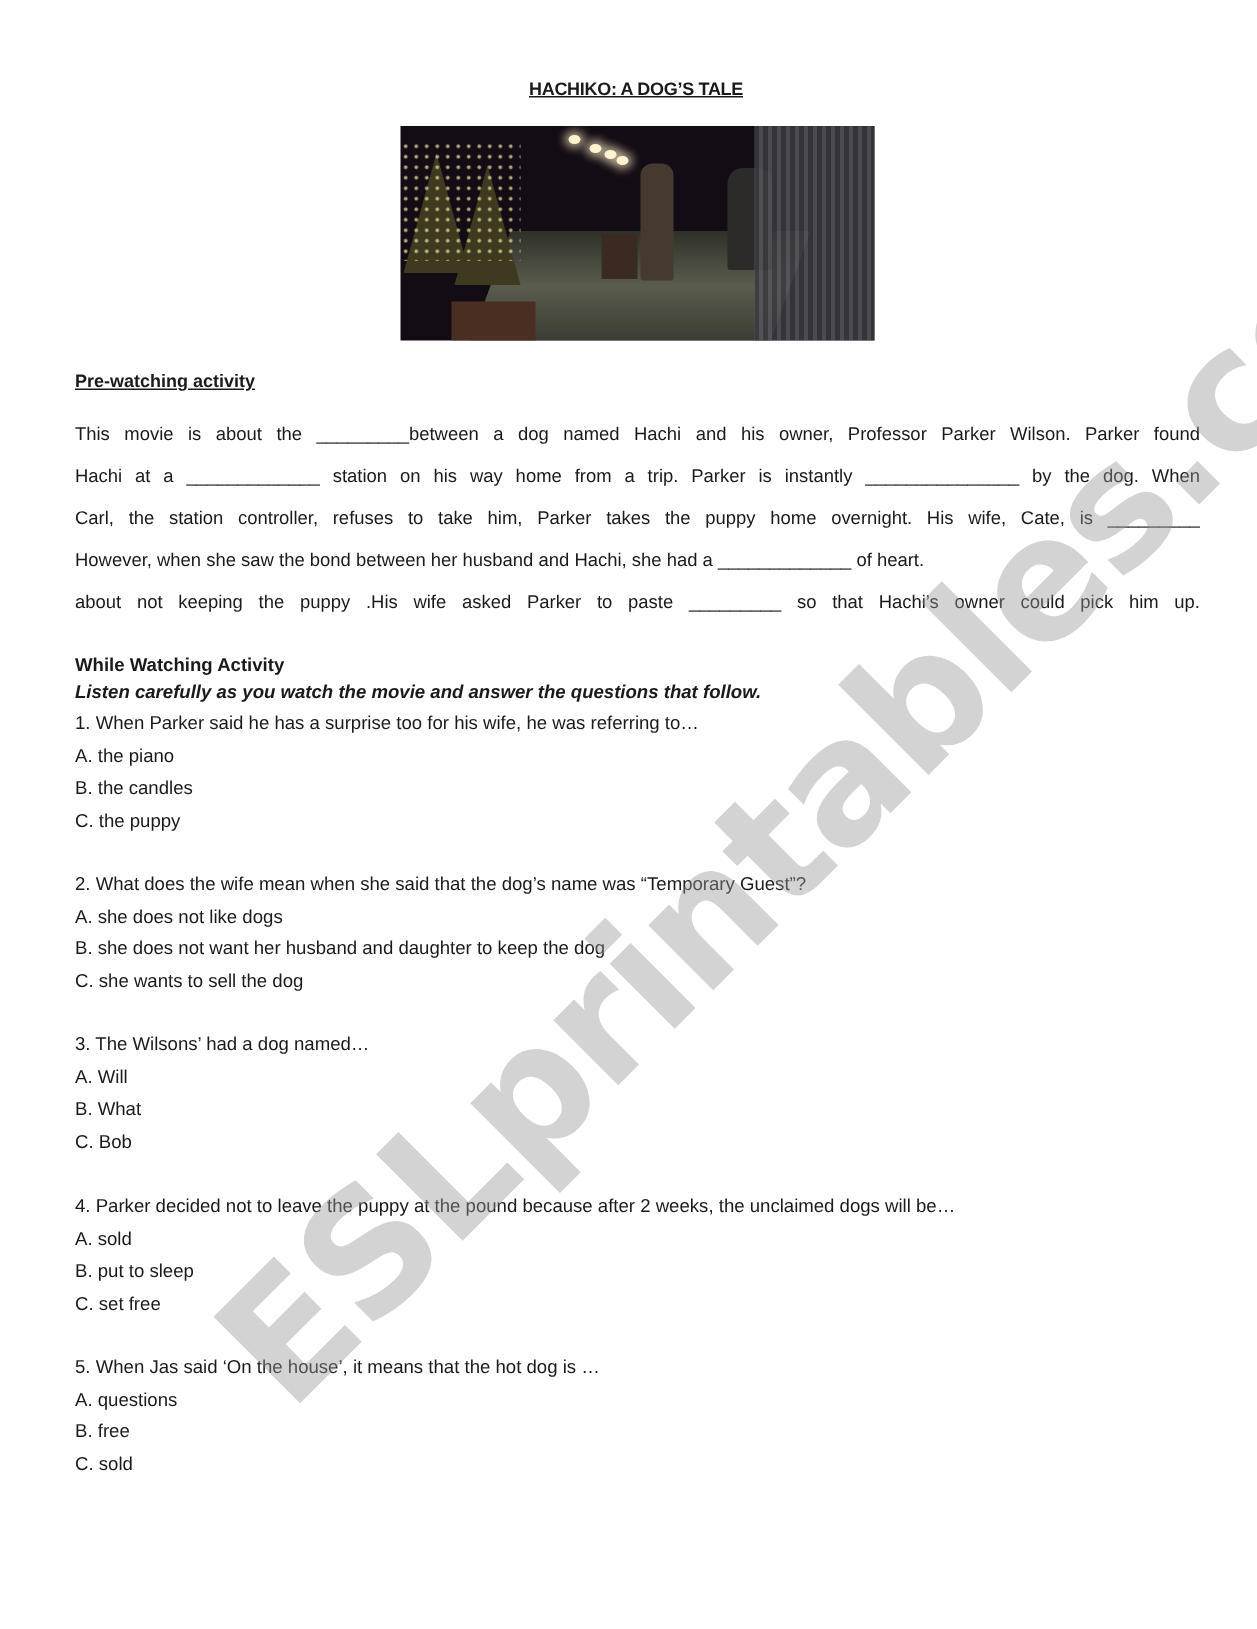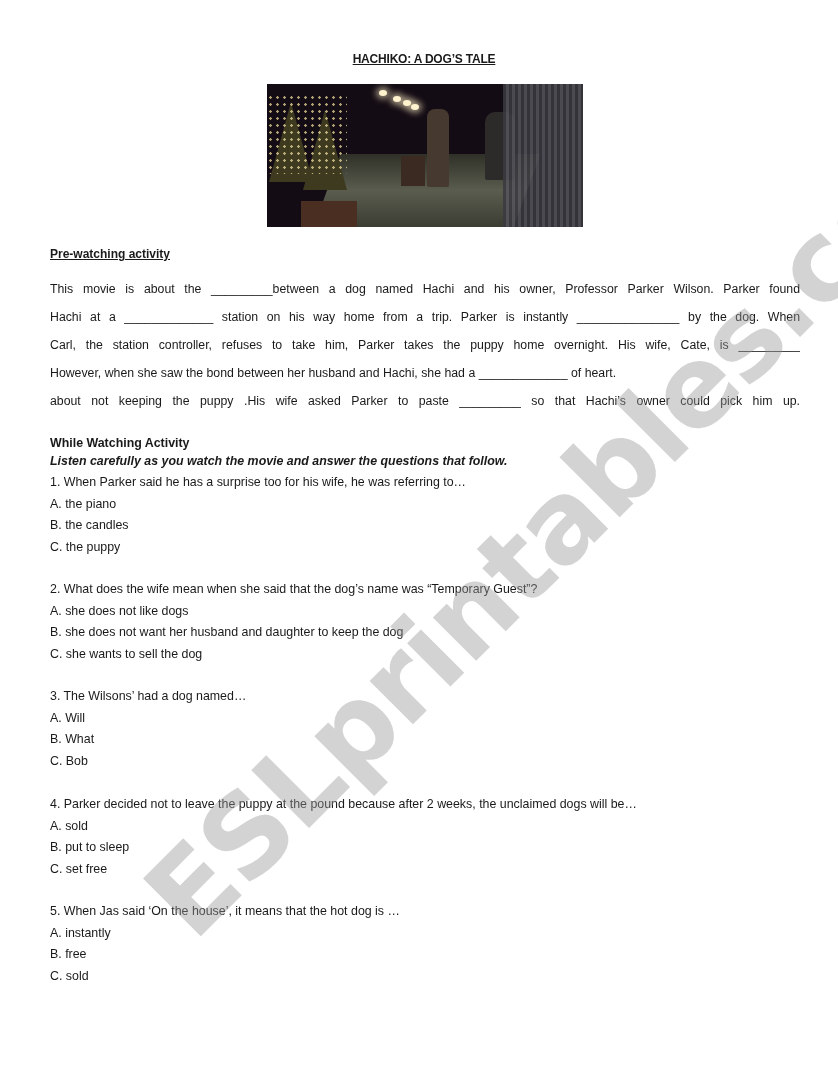--- a/index.html
+++ b/index.html
@@ -100,19 +100,19 @@
 
   <div class="qblock" style="top:794px;">
     <div class="row">4. Parker decided not to leave the puppy at the pound because after 2 weeks, the unclaimed dogs will be…</div>
     <div class="row">A. sold</div>
     <div class="row">B. put to sleep</div>
     <div class="row">C. set free</div>
   </div>
 
   <div class="qblock" style="top:901px;">
     <div class="row">5. When Jas said ‘On the house’, it means that the hot dog is …</div>
-    <div class="row">A. instantly</div>
+    <div class="row">A. questions</div>
     <div class="row">B. free</div>
     <div class="row">C. sold</div>
   </div>
 
   <div class="watermark" style="top:870px;left:120px;">ESLprintables.com</div>
 </div>
 
 </body></html>

